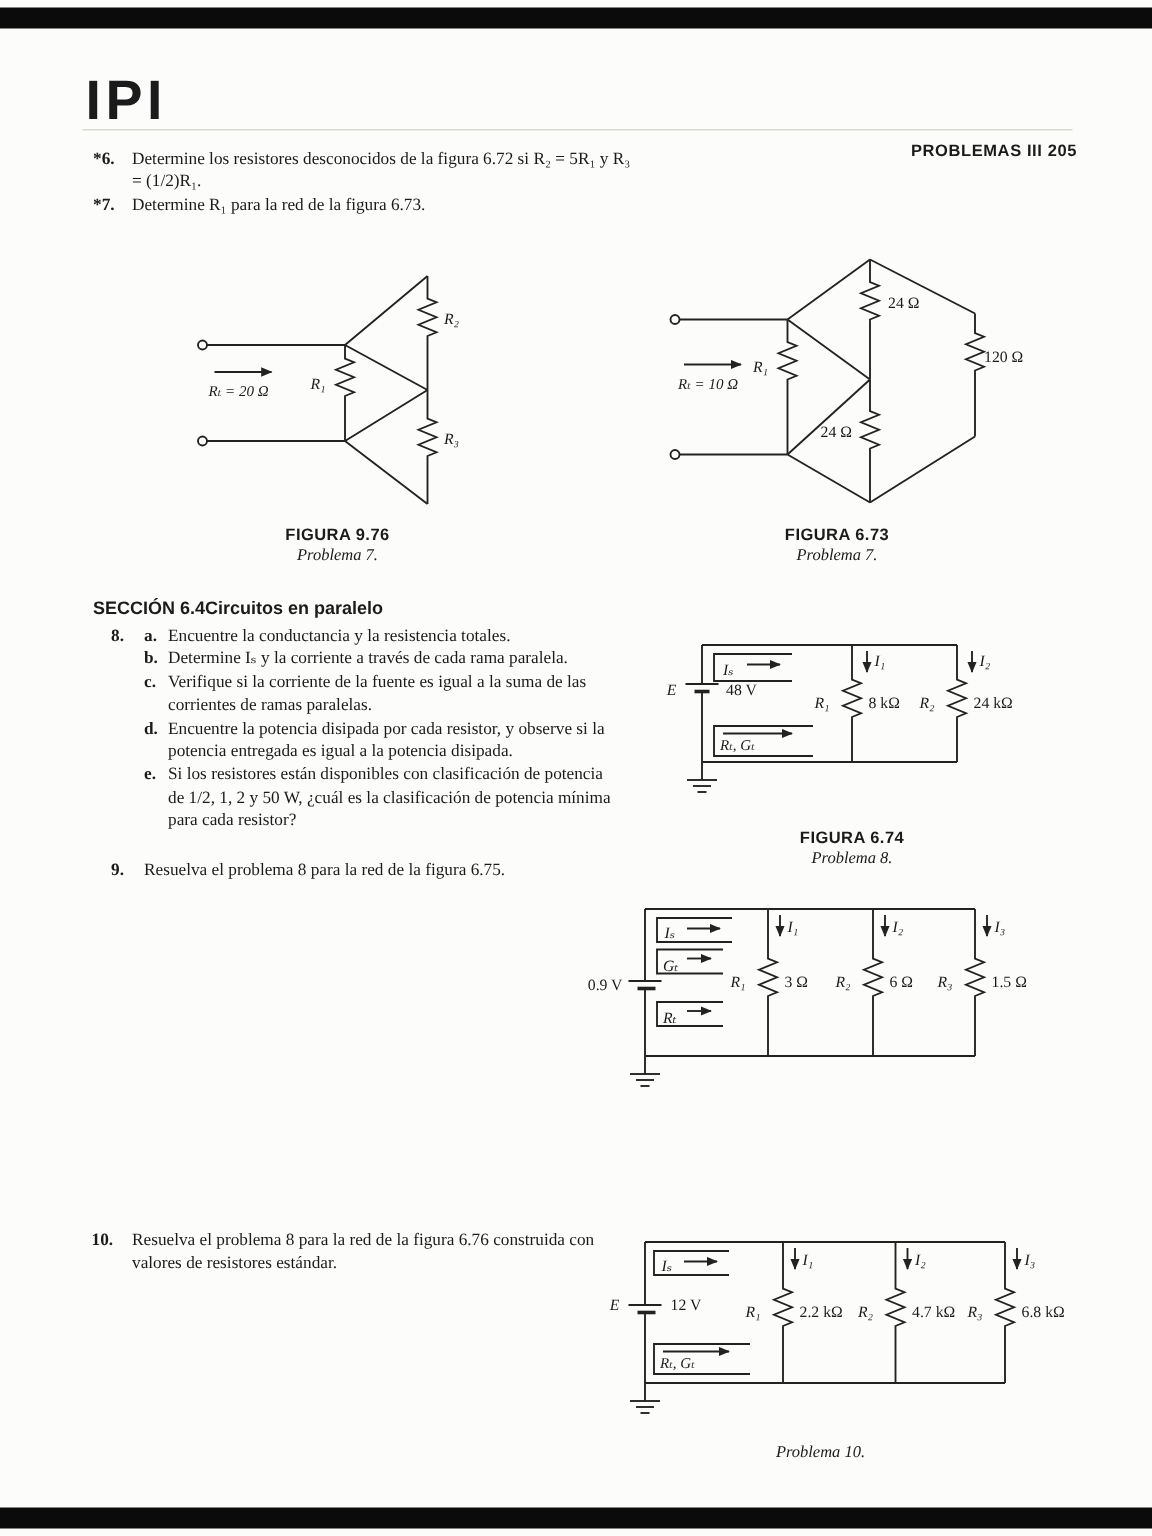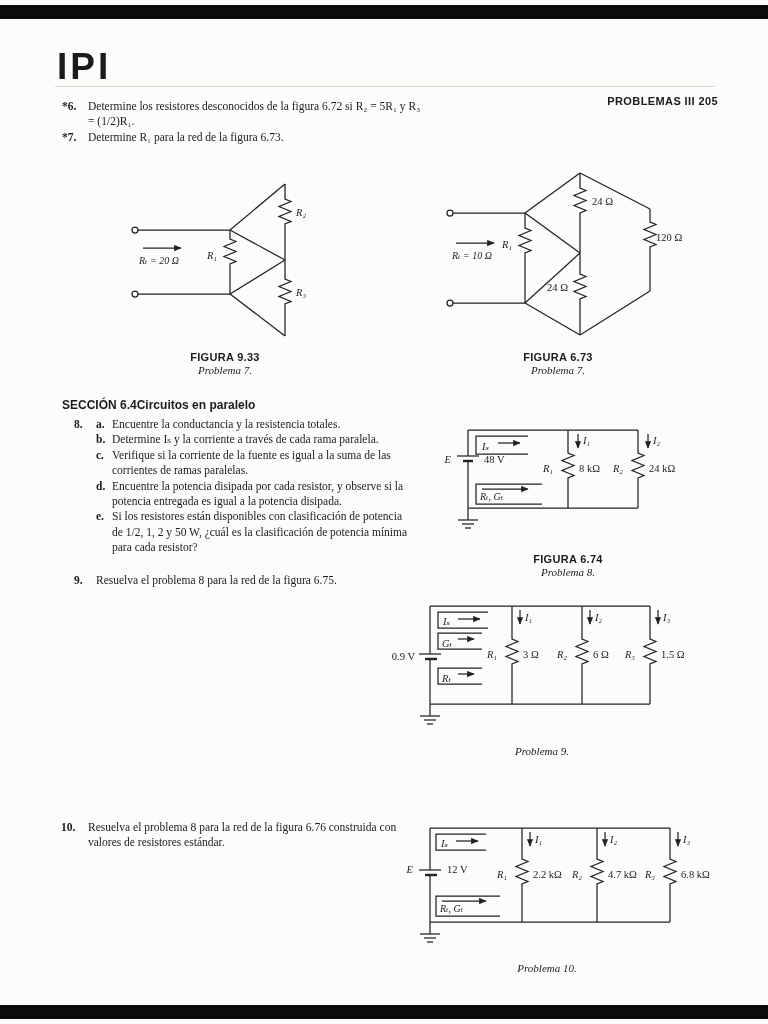--- a/index.html
+++ b/index.html
@@ -86,21 +86,21 @@
   <path d="M105,58 V64 v3 l6,2.5 l-12,5 l12,5 l-12,5 l12,5 l-6,2.5 v4 V122"></path>
   <path d="M160,12 V24 v3 l6,2.5 l-12,5 l12,5 l-12,5 l12,5 l-6,2.5 v4 V88"></path>
   <path d="M160,88 V104 v3 l6,2.5 l-12,5 l12,5 l-12,5 l12,5 l-6,2.5 v4 V164"></path>
   <line x1="18" y1="76" x2="56" y2="76" marker-end="url(#m72)"></line>
   <text class="sym small" x="14" y="92">Rₜ = 20 Ω</text>
   <text class="sym" x="92" y="87" text-anchor="end">R₁</text>
   <text class="sym" x="171" y="44">R₂</text>
   <text class="sym" x="171" y="124">R₃</text>
 </svg>
 <div class="figcap" style="left:125px;top:351px;width:200px;">
-  <div class="t">FIGURA 9.33</div>
+  <div class="t">FIGURA 9.76</div>
   <div class="s">Problema 7.</div>
 </div>
 
 <svg style="left:440px;top:163px;" width="252" height="185" viewBox="0 0 252 185">
   <defs>
     <marker id="m73" markerWidth="7" markerHeight="7" refX="5.5" refY="2.5" orient="auto">
       <path d="M0,0 L6,2.5 L0,5 Z" style="fill:#222;stroke:none"></path>
     </marker>
   </defs>
   <g>
@@ -252,21 +252,20 @@
   <line x1="266" y1="18" x2="266" y2="32" marker-end="url(#m75)"></line>
   <text class="sym" x="271" y="29">I₃</text>
   <text class="sym" x="105" y="66" text-anchor="end">R₁</text>
   <text x="131" y="66">3 Ω</text>
   <text class="sym" x="175" y="66" text-anchor="end">R₂</text>
   <text x="201" y="66">6 Ω</text>
   <text class="sym" x="243" y="66" text-anchor="end">R₃</text>
   <text x="269" y="66">1.5 Ω</text>
 </svg>
 <div class="figcap" style="left:392px;top:744px;width:300px;">
-  <div class="s">Problema 9.</div>
 </div>
 
 <div class="prob" style="left:88px;top:820px;width:336px;font-family:Liberation Serif, serif;">
   <span class="num" style="left:-27px;">10.</span>
   <span>Resuelva el problema 8 para la red de la figura 6.76 construida con valores de resistores estándar.</span>
 </div>
 
 <svg style="left:392px;top:810px;" width="330" height="150" viewBox="0 0 330 150">
   <defs>
     <marker id="m76" markerWidth="7" markerHeight="7" refX="5.5" refY="2.5" orient="auto">

